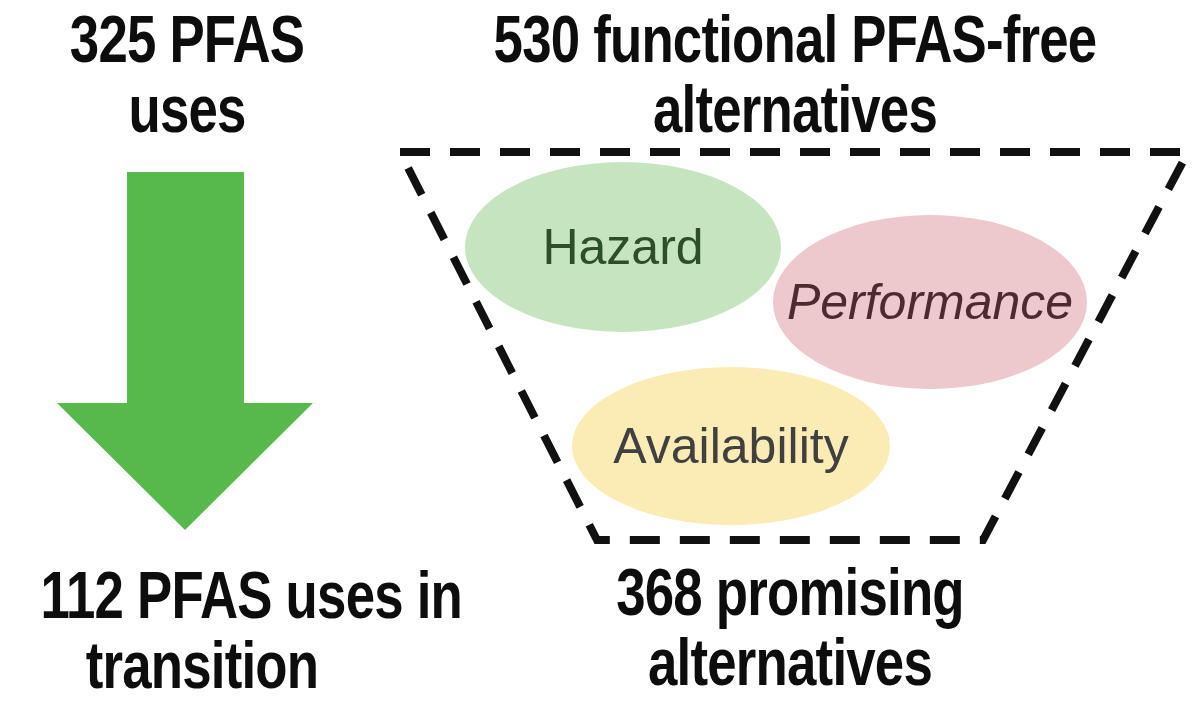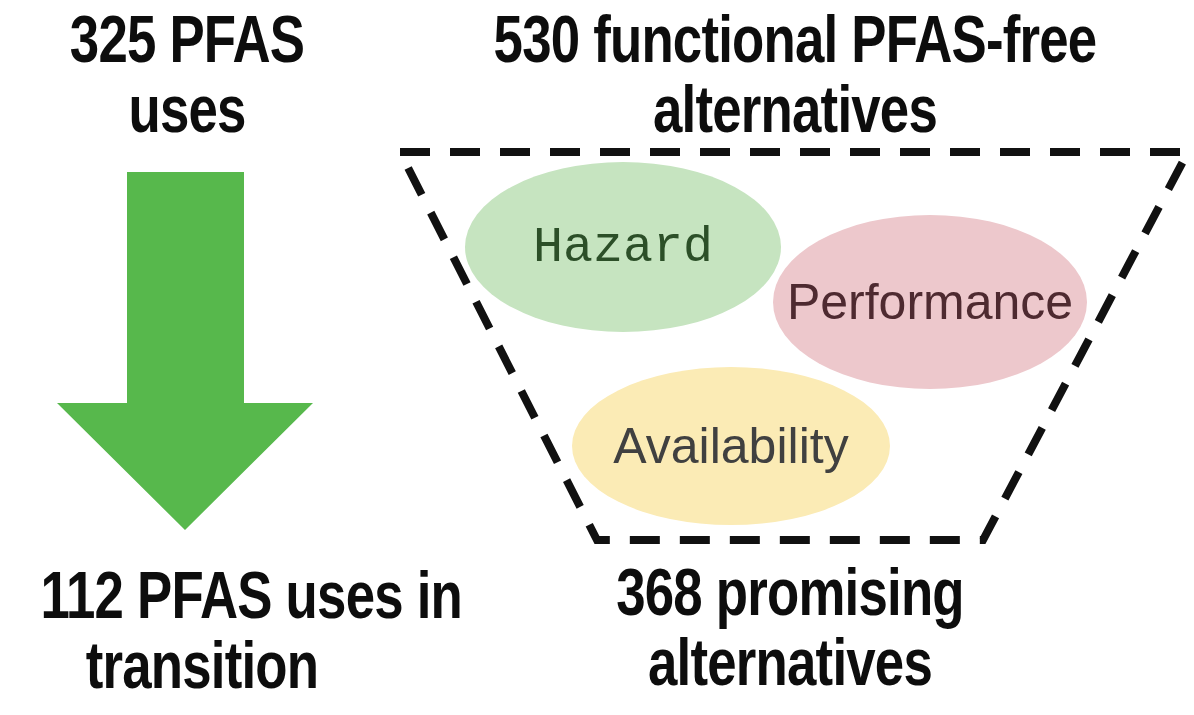--- a/index.html
+++ b/index.html
@@ -34,41 +34,41 @@
   .hl-top-right   { left: 398px; top: 4px;   width: 794px; }
   .hl-bottom-right{ left: 540px; top: 557px; width: 500px; }
   .ellipse {
     position: absolute;
     border-radius: 50%;
     display: flex;
     align-items: center;
     justify-content: center;
   }
   .ellipse-hazard       { left: 465px; top: 162px; width: 316px; height: 170px; }
-  .ellipse-performance  { left: 773px; top: 215px; width: 314px; height: 174px; }
+  .ellipse-performance  { left: 773px; top: 215px; width: 314px; height: 174px; font-style: italic; }
   .ellipse-availability { left: 572px; top: 367px; width: 318px; height: 158px; }
   .ellipse-label {
     font-size: 50px;
     font-weight: 400;
     letter-spacing: 0px;
     white-space: nowrap;
   }
 </style>
 </head>
 <body>
 
 <div class="canvas">
 
   <svg class="shapes" viewBox="0 0 1194 715" aria-hidden="true">
     <polygon points="127,172 244,172 244,403 313,403 185,530 57,403 127,403" style="fill: rgb(87, 184, 76);"></polygon>
     <polygon points="400,152 1188,152 983,540 597,540" fill="none" stroke-width="8" stroke-dasharray="30 20" style="stroke: rgb(17, 17, 17);"></polygon>
   </svg>
 
   <div class="ellipse ellipse-hazard" style="background-color: rgb(198, 228, 192);">
-    <span class="ellipse-label" style="color: rgb(44, 79, 40); font-family: Liberation Mono, monospace;">Hazard</span>
+    <span class="ellipse-label" style="color: rgb(44, 79, 40);">Hazard</span>
   </div>
 
   <div class="ellipse ellipse-performance" style="background-color: rgb(237, 200, 204);">
     <span class="ellipse-label" style="color: rgb(78, 42, 48);">Performance</span>
   </div>
 
   <div class="ellipse ellipse-availability" style="background-color: rgb(251, 235, 181);">
     <span class="ellipse-label" style="color: #404040;">Availability</span>
   </div>
 

